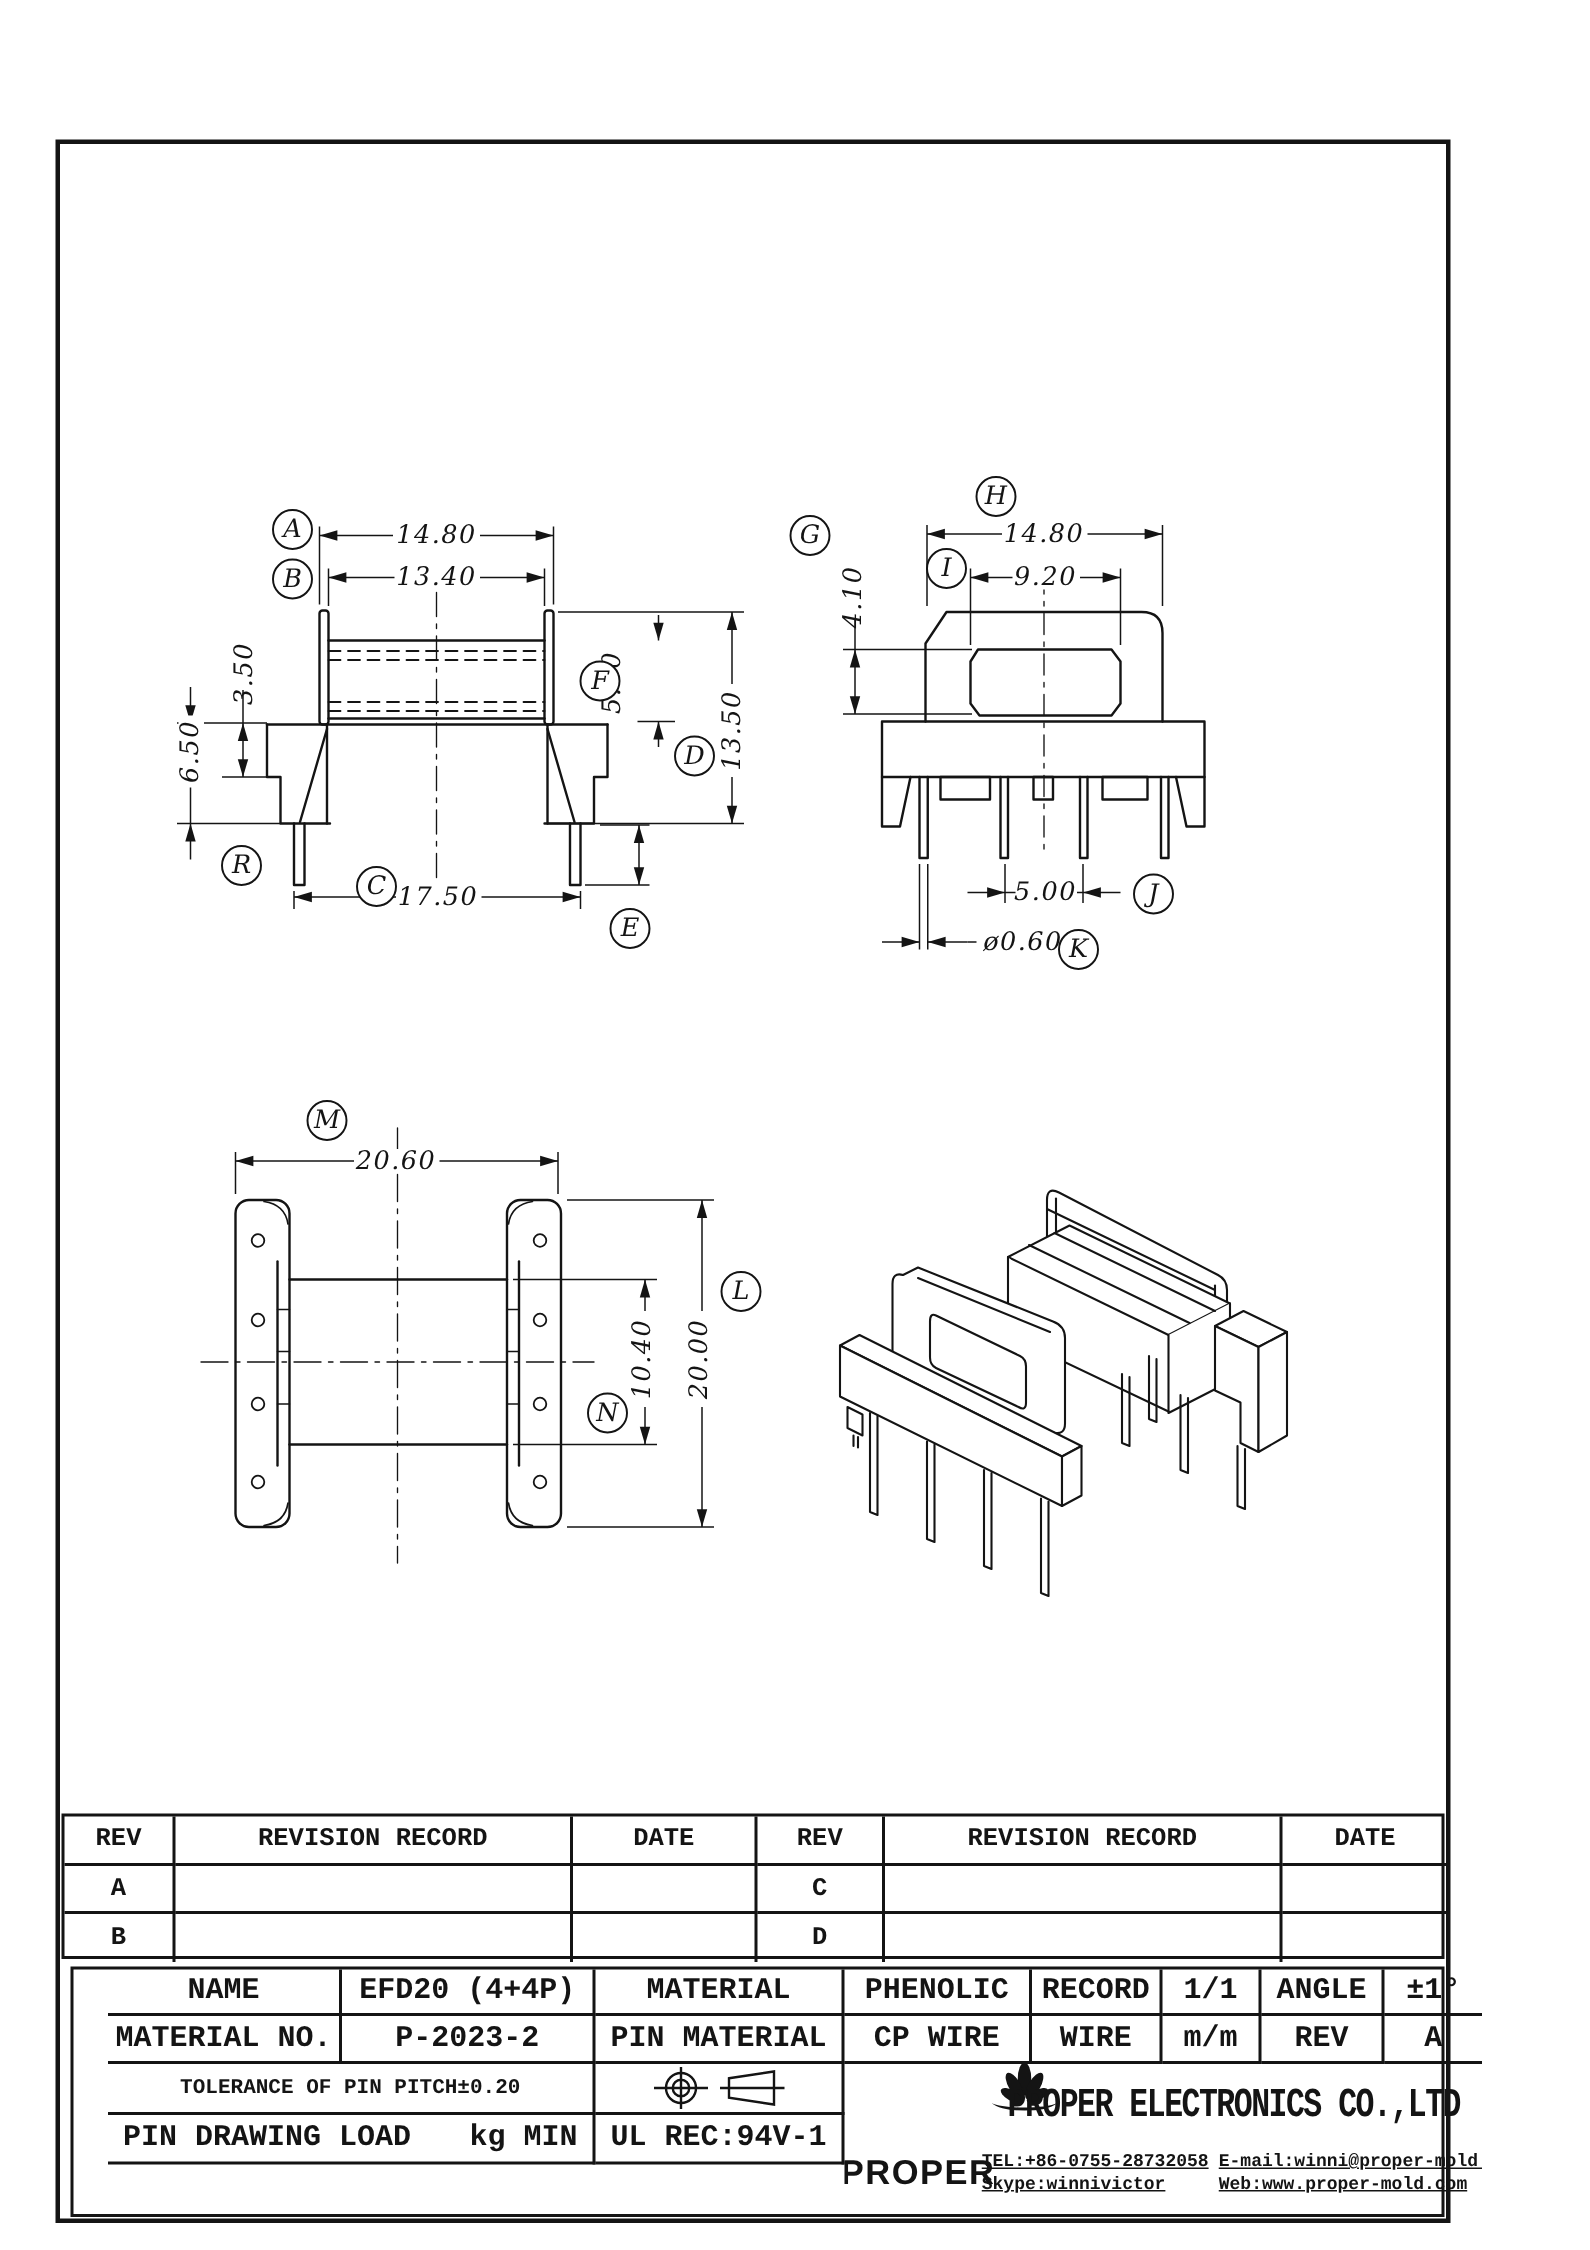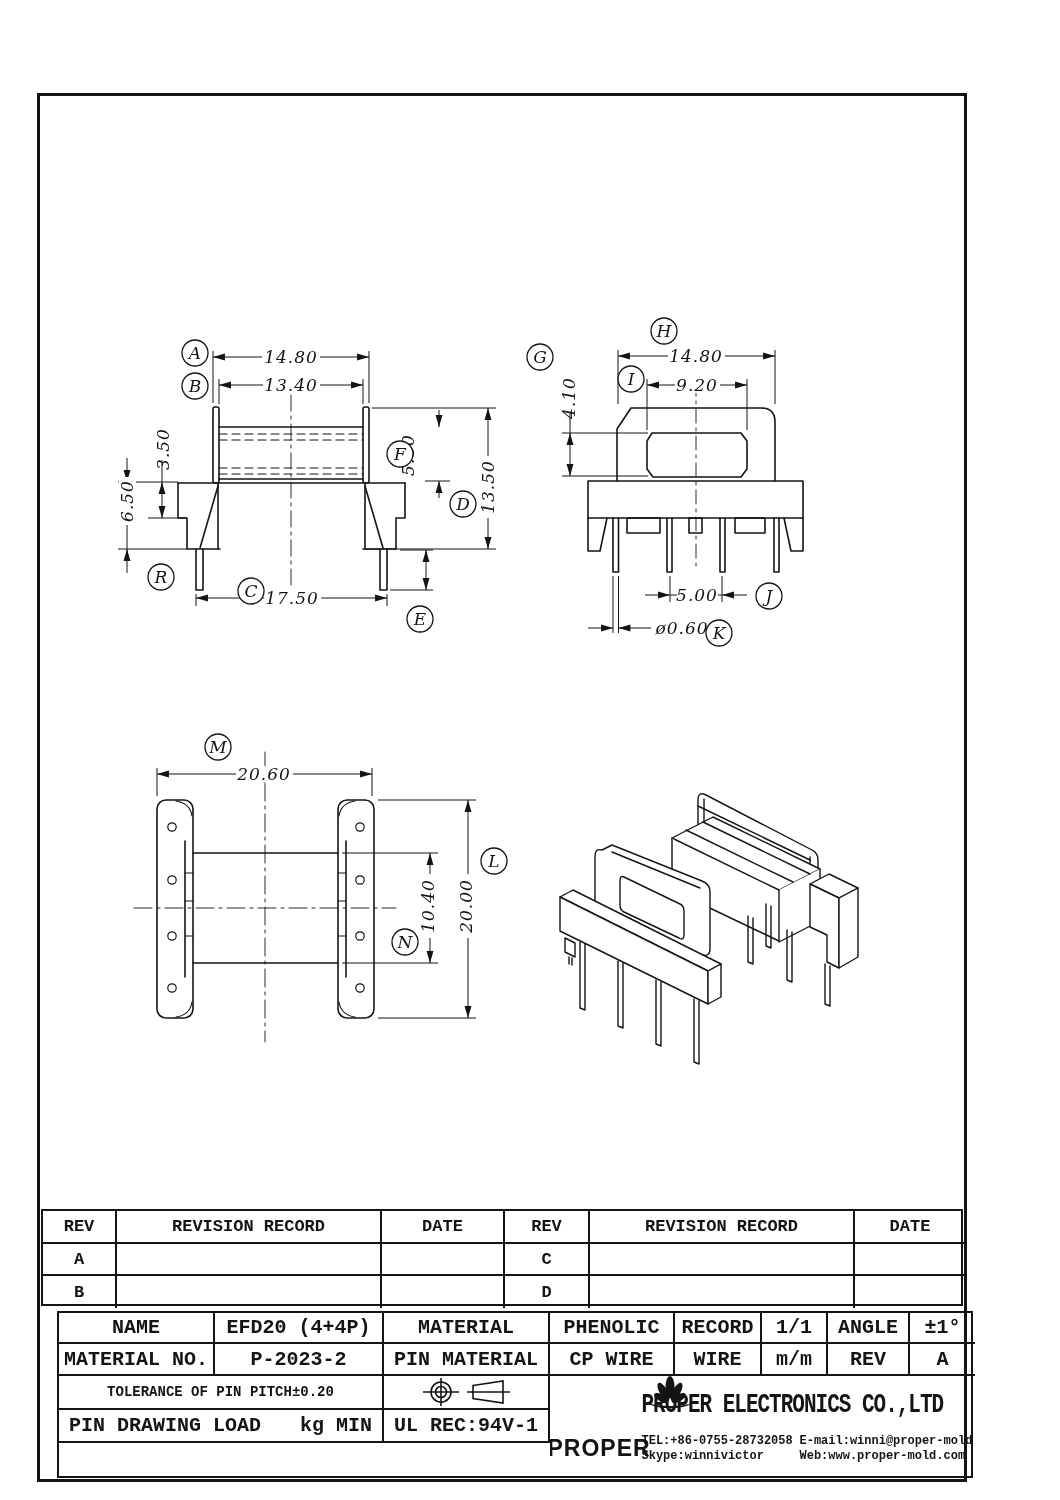--- a/index.html
+++ b/index.html
@@ -11,39 +11,39 @@
   
   .rev-table{position:absolute;left:41px;top:1209px;width:922px;height:97px;
     display:grid;grid-template-columns:74px 265px 123px 85px 265px 110px;
     grid-template-rows:33px 32px 32px;border:2px solid #141414;box-sizing:border-box;
     font-weight:bold;font-size:17px;}
   .rev-table>div{border-right:2px solid #141414;border-bottom:2px solid #141414;
     display:flex;align-items:center;justify-content:center;overflow:hidden;}
   .rev-table>div:nth-child(6n){border-right:none;}
   .rev-table>div:nth-child(n+13){border-bottom:none;}
   
-  .title-block{position:absolute;left:57px;top:1311px;width:916px;height:167px;
+  .title-block{position:absolute;left:47px;top:1311px;width:916px;height:167px;
     display:grid;grid-template-columns:156px 169px 166px 125px 87px 66px 82px 65px;
-    grid-template-rows:31px 32px 34px 33px 37px;border:2.5px solid #141414;box-sizing:border-box;}
+    grid-template-rows:31px 32px 34px 33px 37px;border:2.5px solid #141414;box-sizing:border-box;padding-left:23px;}
   .tc{border-right:2px solid #141414;border-bottom:2px solid #141414;
     display:flex;align-items:center;justify-content:center;overflow:hidden;
     font-weight:bold;font-size:20px;white-space:pre;}
   .tc.noR{border-right:none;} .tc.noB{border-bottom:none;}
   .tc.small{font-size:14px;}
   .tol-row{grid-column:1/4;justify-content:center;font-size:16px;letter-spacing:-1px;}
   .tension{grid-column:1/3;justify-content:space-between;padding:0 10px;box-sizing:border-box;}
   .pitch{grid-column:1/3;}
   .company{grid-column:4/9;grid-row:3/6;flex-direction:row;align-items:center;
     padding:2px 2px;box-sizing:border-box;gap:2px;}
   .logo-box{width:92px;flex:none;text-align:center;}
   .logo-text{font-weight:bold;font-size:23px;letter-spacing:1px;font-family:"Liberation Sans",sans-serif;margin-top:-2px;}
-  .comp-right{flex:1;display:flex;flex-direction:column;}
+  .comp-right{flex:1;display:flex;flex-direction:column;align-items:center;}
   .comp-name{font-weight:bold;font-size:21px;letter-spacing:-1px;transform:scaleY(1.3);white-space:nowrap;}
   .contacts{display:grid;grid-template-columns:150px 178px;gap:1px 8px;
-    font-weight:bold;font-size:12px;margin-top:18px;white-space:nowrap;}
+    font-weight:bold;font-size:12px;margin-top:18px;white-space:nowrap;text-decoration:underline;}
 </style>
 </head>
 <body>
 
 <div class="page">
   <div class="frame"></div>
 
   <svg class="cad" width="1060" height="1500" viewBox="0 0 1060 1500">
     <defs>
       <marker id="arr" viewBox="0 0 12 8" refX="11.5" refY="4" markerWidth="13" markerHeight="9" orient="auto-start-reverse">

